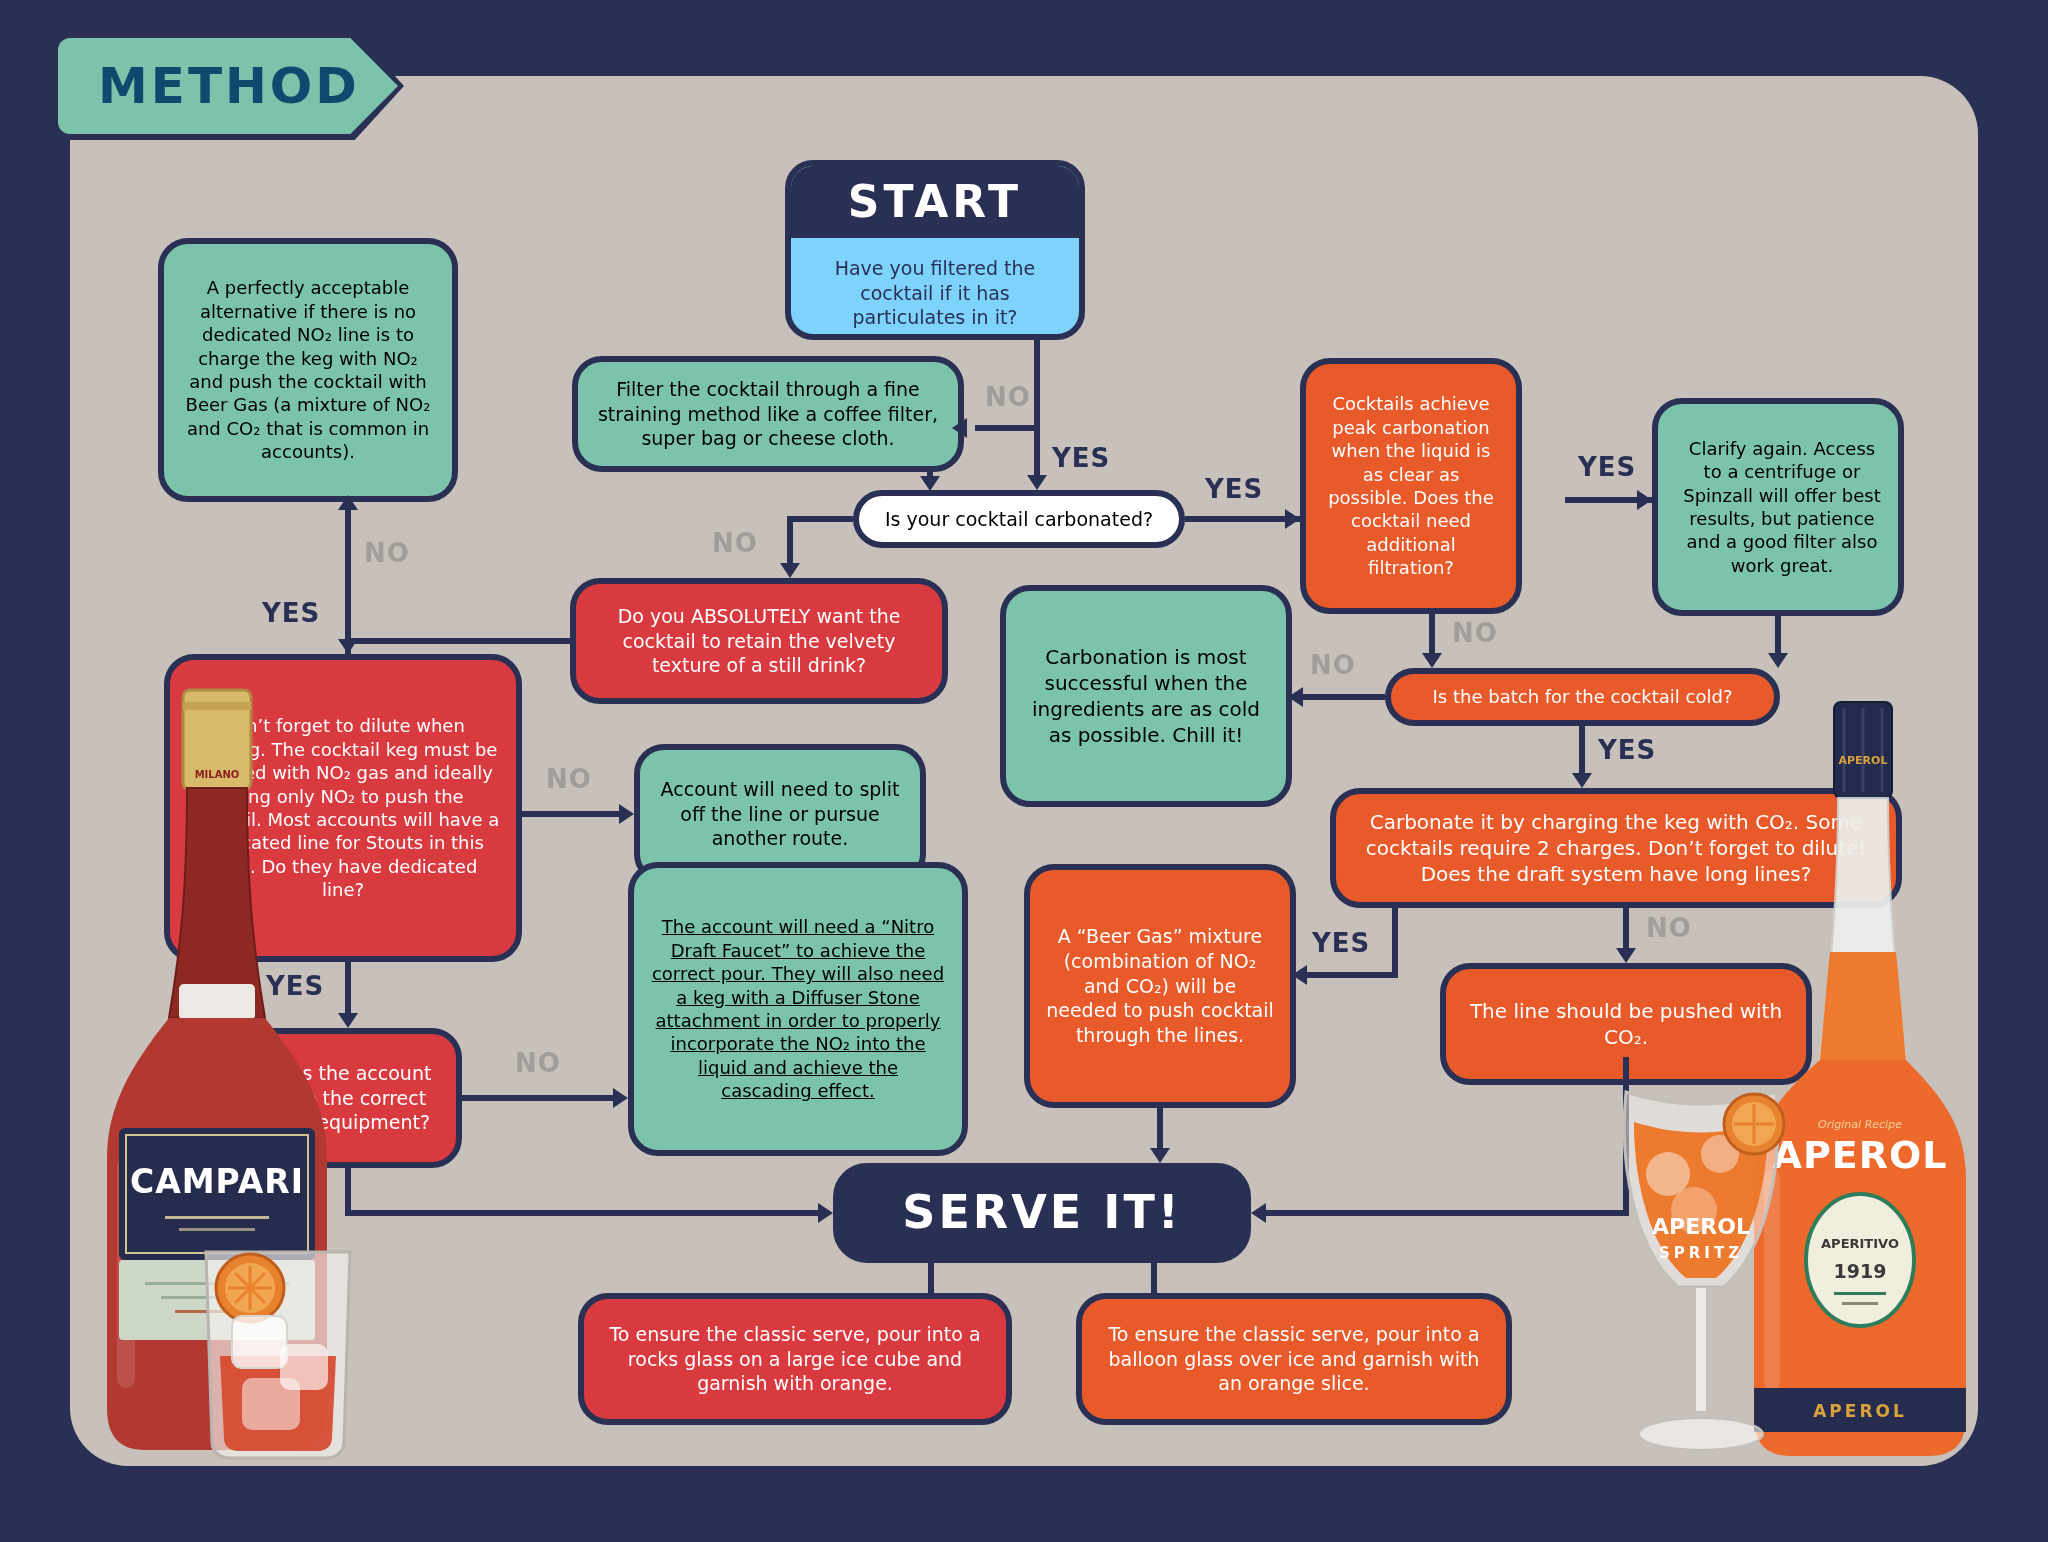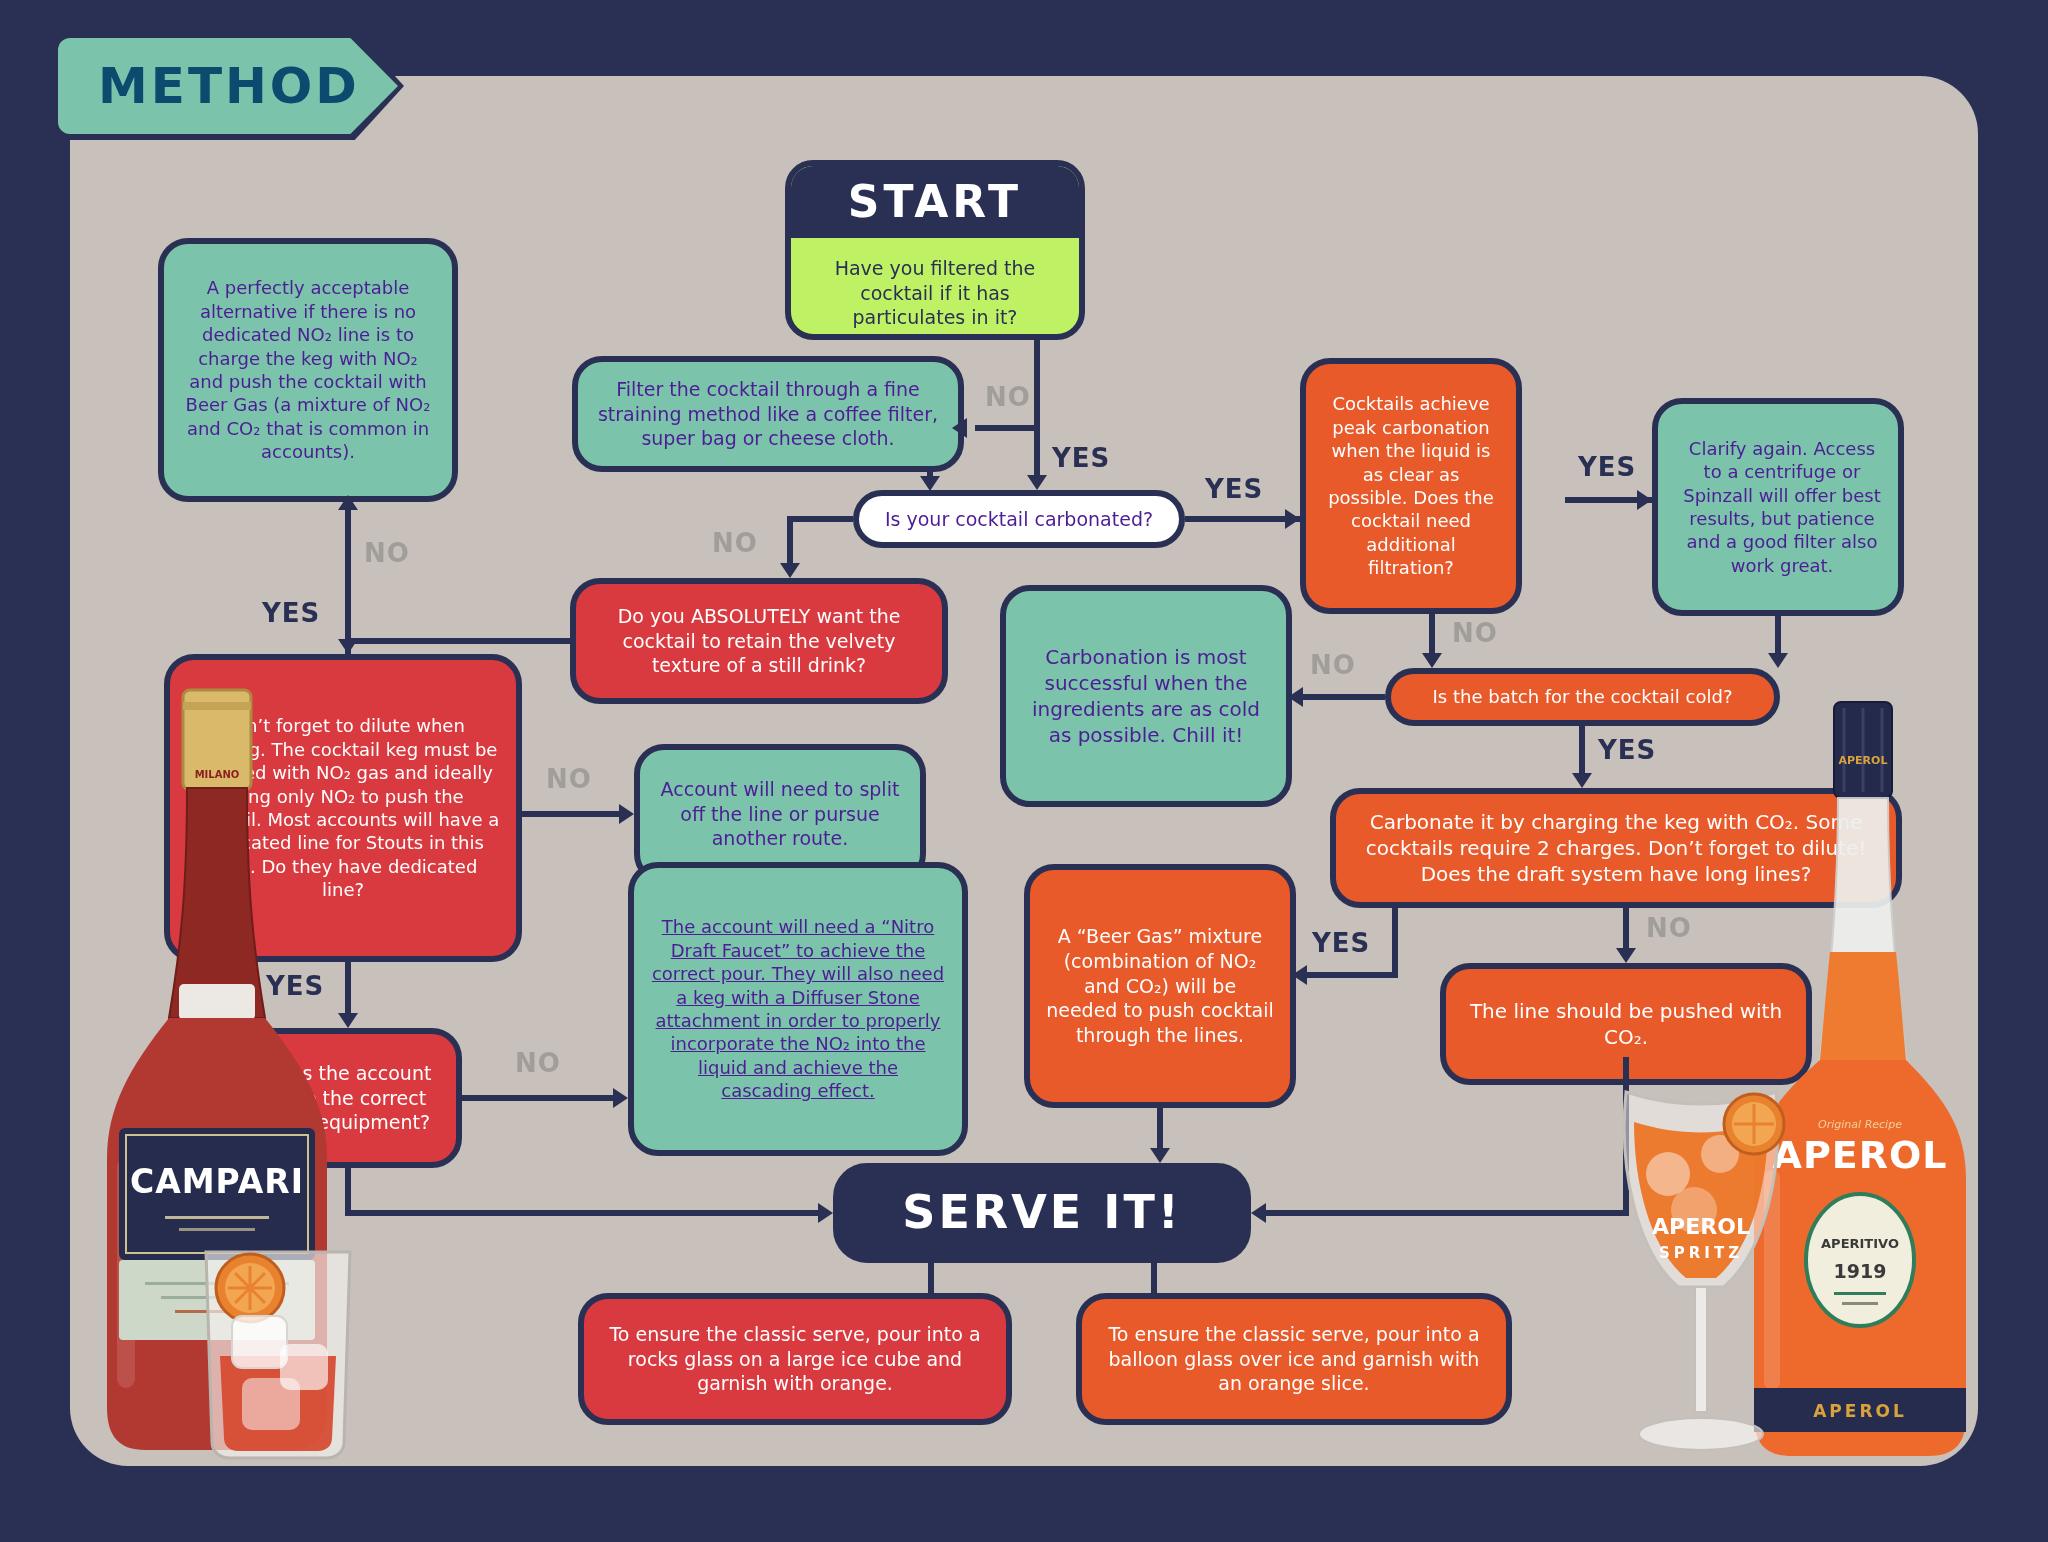--- a/index.html
+++ b/index.html
@@ -11,30 +11,30 @@
   #banner-outer{position:absolute;left:52px;top:32px;width:352px;height:108px;background:#2a3053;
       clip-path:polygon(0 0,86% 0,100% 50%,86% 100%,0 100%);border-radius:16px;}
   #banner-inner{position:absolute;left:6px;top:6px;width:340px;height:96px;background:#7cc3ac;
       clip-path:polygon(0 0,86% 0,100% 50%,86% 100%,0 100%);border-radius:12px;
       display:flex;align-items:center;}
   #banner-inner .t{margin-left:40px;font-size:50px;font-weight:bold;color:#0c4a6e;letter-spacing:3px;}
 
   
   .node{position:absolute;border:6px solid #2a3053;border-radius:30px;box-sizing:border-box;
         display:flex;align-items:center;justify-content:center;text-align:center;
-        padding:8px 16px;font-size:19px;line-height:1.3;color:#4c1d95;}
+        padding:8px 16px;font-size:19px;line-height:1.3;color:#000000;}
   .teal{background:#7cc3ac;}
   .orange{background:#e95a2b;color:#fff;}
   .red{background:#d93a40;color:#fff;}
   .white{background:#fff;}
   .pill{border-radius:32px;padding:4px 10px;}
 
   #node-alternative{left:158px;top:238px;width:300px;height:264px;font-size:18px;}
   #node-start{left:785px;top:160px;width:300px;height:180px;border:6px solid #2a3053;border-radius:28px;
-      position:absolute;box-sizing:border-box;overflow:hidden;background:#bef264;display:flex;flex-direction:column;}
+      position:absolute;box-sizing:border-box;overflow:hidden;background:#7dd3fc;display:flex;flex-direction:column;}
   #start-head{height:86px;background:#2a3053;color:#fff;display:flex;align-items:center;justify-content:center;
       font-size:44px;font-weight:bold;letter-spacing:4px;}
   #start-body{flex:1;display:flex;align-items:center;justify-content:center;text-align:center;
       font-size:19px;line-height:1.3;color:#2a3053;padding:4px 14px;margin-top:14px;}
   #node-filter{left:572px;top:356px;width:392px;height:116px;}
   #node-carbonated{left:853px;top:490px;width:332px;height:58px;font-size:19px;}
   #node-velvety{left:570px;top:578px;width:378px;height:126px;font-size:19px;}
   #node-chill{left:1000px;top:585px;width:292px;height:222px;font-size:20px;}
   #node-peak{left:1300px;top:358px;width:222px;height:256px;font-size:18px;}
   #node-clarify{left:1652px;top:398px;width:252px;height:218px;font-size:18px;padding-left:24px;}

